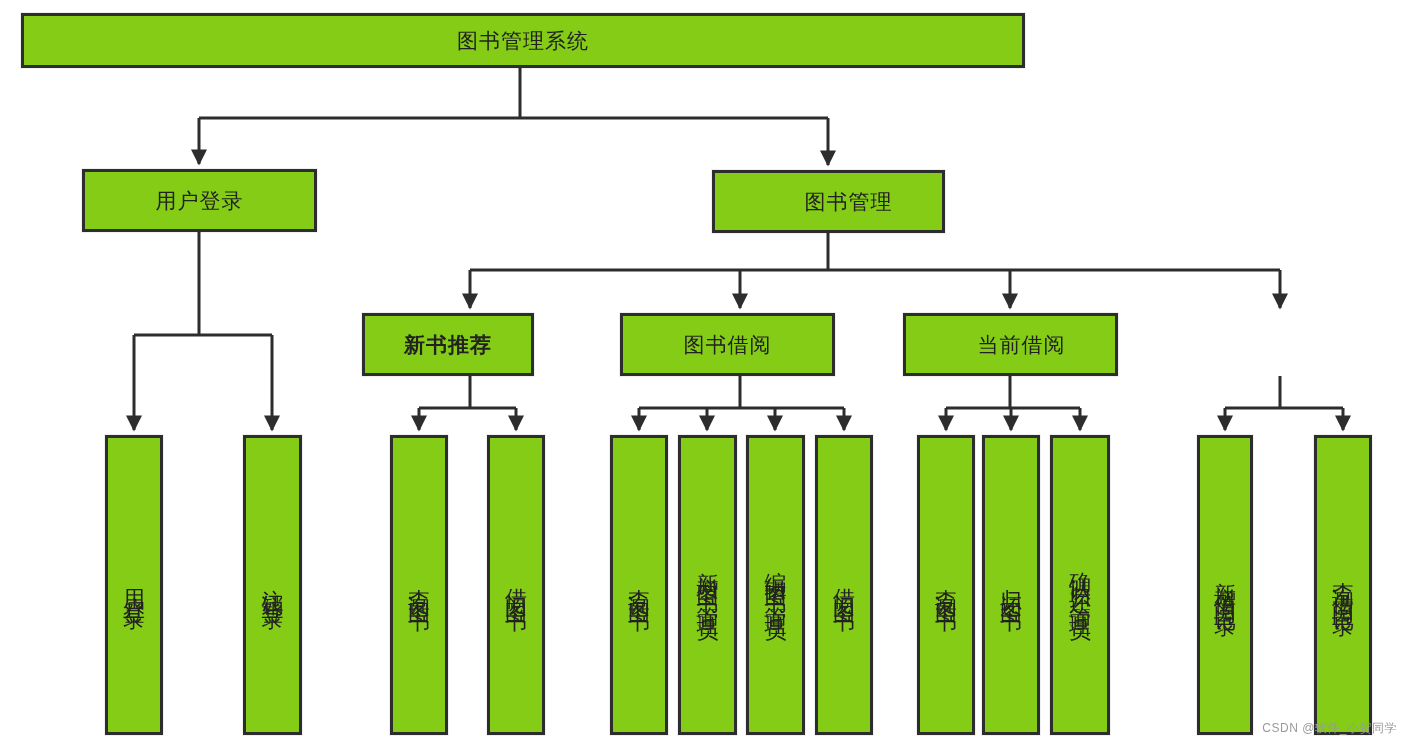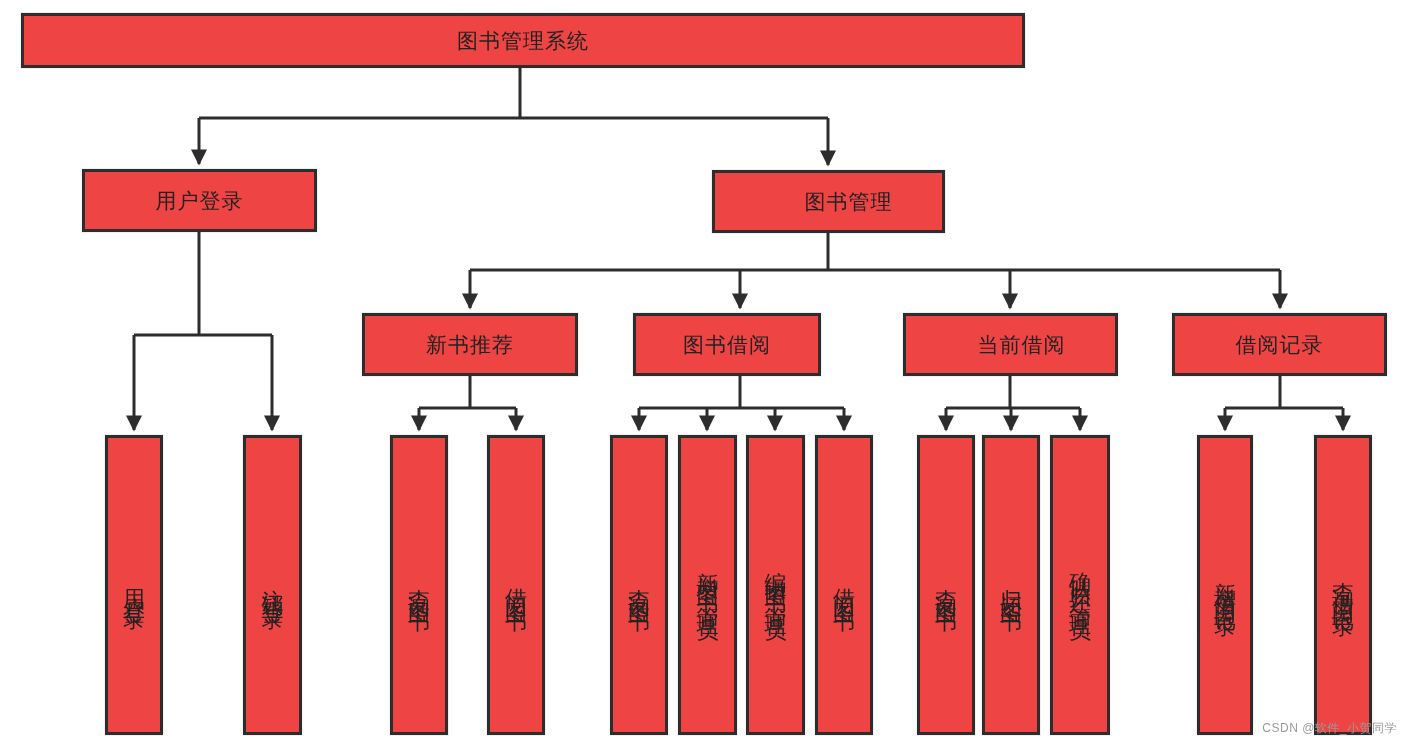--- a/index.html
+++ b/index.html
@@ -8,21 +8,21 @@
     width:1405px;height:747px;
     background:#ffffff;
     font-family:"Liberation Sans","DejaVu Sans",sans-serif;
     overflow:hidden;
   }
   .wires{position:absolute;left:0;top:0;width:1405px;height:747px;pointer-events:none;}
   .node{
     position:absolute;
     box-sizing:border-box;
     border:3px solid #2d2d2d;
-    background:#ef4444;
+    background:#84cc16;
     display:flex;align-items:center;justify-content:center;
     color:#222222;
     box-shadow:0 0 0 1px rgba(0,0,0,0.06);
   }
   .hbox{font-size:21px;letter-spacing:1px;}
   .vbox span{
     writing-mode:vertical-rl;
     text-orientation:upright;
     font-size:22px;
     letter-spacing:7px;
@@ -85,31 +85,28 @@
     <span>图书管理系统</span>
   </div>
 
   <div class="node hbox" style="left:82px;top:169px;width:235px;height:63px;">
     <span>用户登录</span>
   </div>
   <div class="node hbox" style="left:712px;top:170px;width:233px;height:63px;padding-left:40px;">
     <span>图书管理</span>
   </div>
 
-  <div class="node hbox" style="left:362px;top:313px;width:216px;height:63px;">
+  <div class="node hbox" style="left:362px;top:313px;width:172px;height:63px;font-weight:bold;">
     <span>新书推荐</span>
   </div>
-  <div class="node hbox" style="left:633px;top:313px;width:188px;height:63px;">
+  <div class="node hbox" style="left:620px;top:313px;width:215px;height:63px;">
     <span>图书借阅</span>
   </div>
   <div class="node hbox" style="left:903px;top:313px;width:215px;height:63px;padding-left:22px;">
     <span>当前借阅</span>
-  </div>
-  <div class="node hbox" style="left:1172px;top:313px;width:215px;height:63px;">
-    <span>借阅记录</span>
   </div>
 
   <div class="node vbox" style="left:105px;top:435px;width:58px;height:300px;">
     <span>用户登录</span>
   </div>
   <div class="node vbox" style="left:243px;top:435px;width:59px;height:300px;">
     <span>注销登录</span>
   </div>
 
   <div class="node vbox" style="left:390px;top:435px;width:58px;height:300px;">

